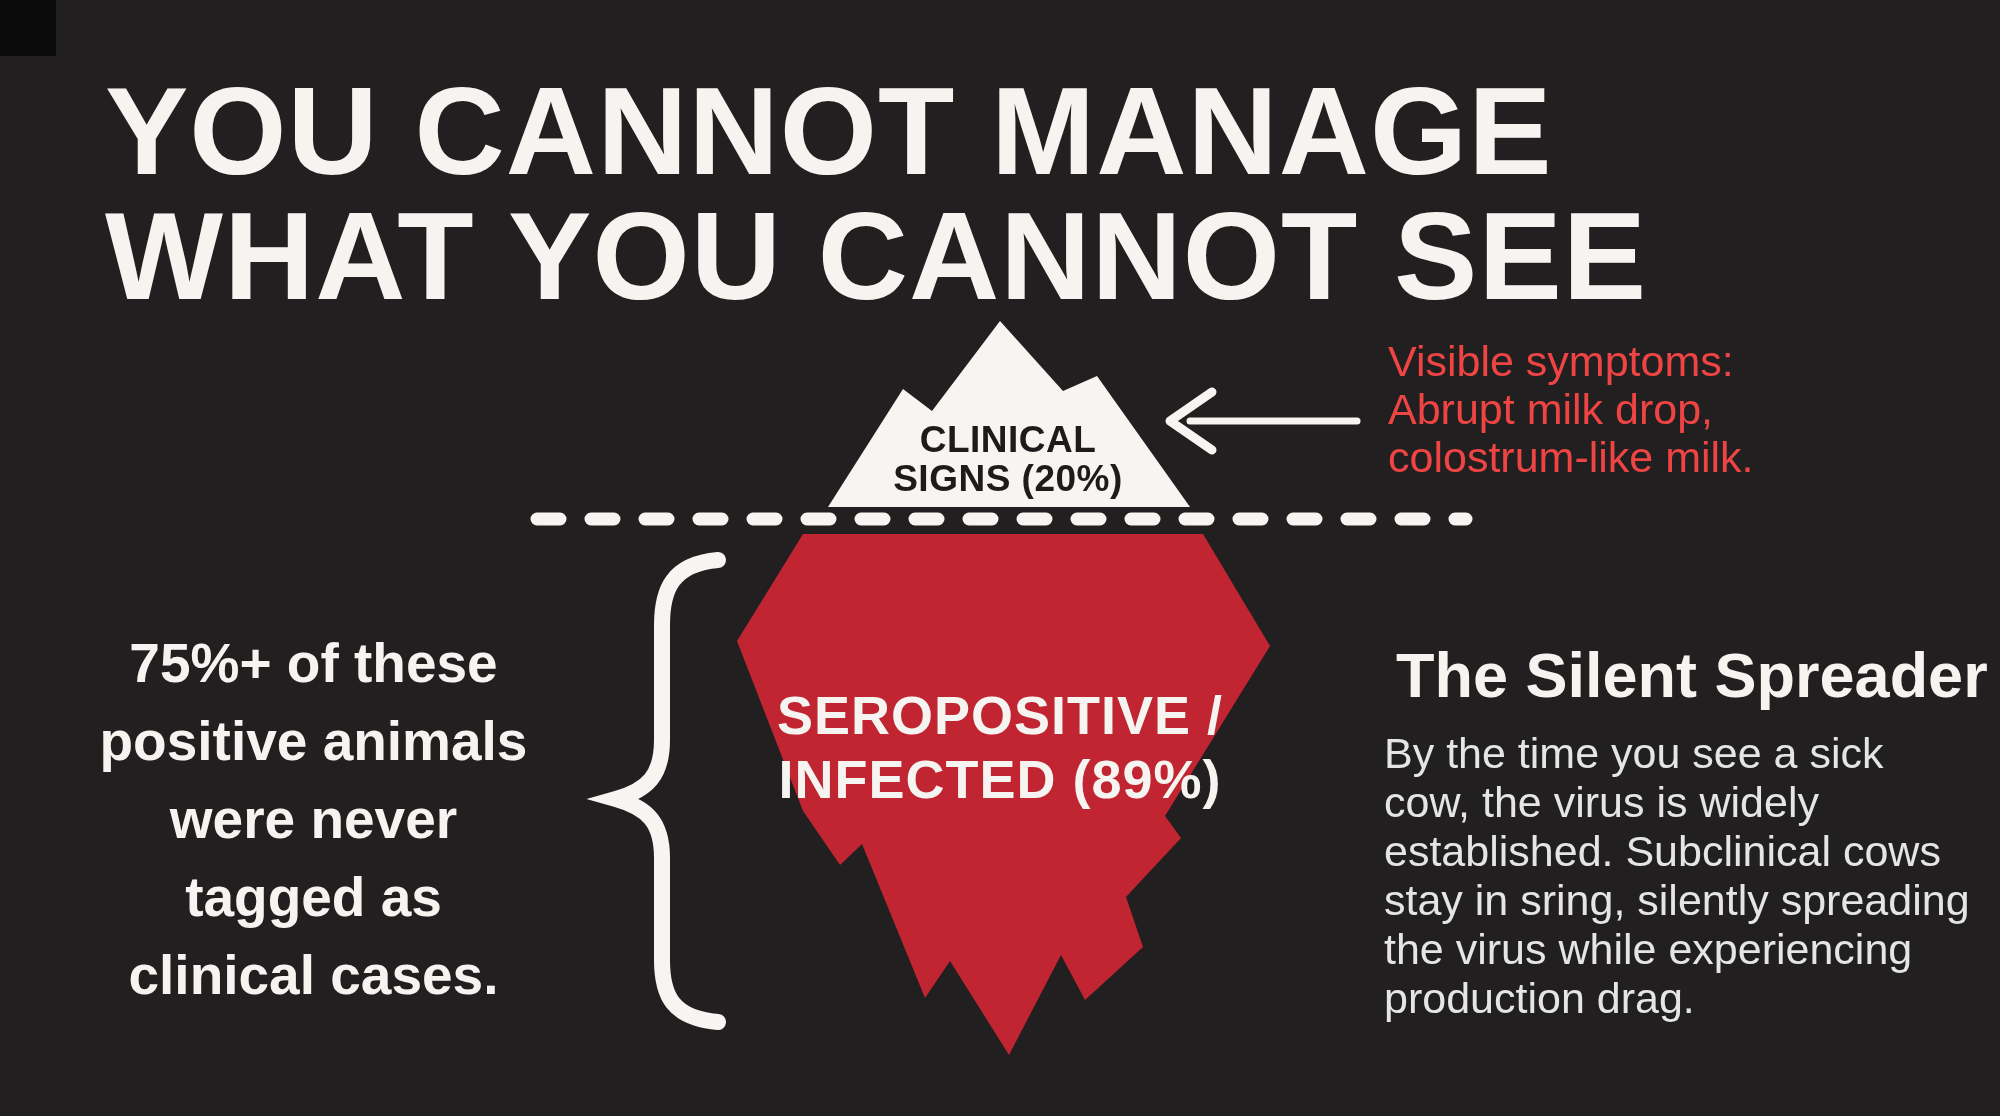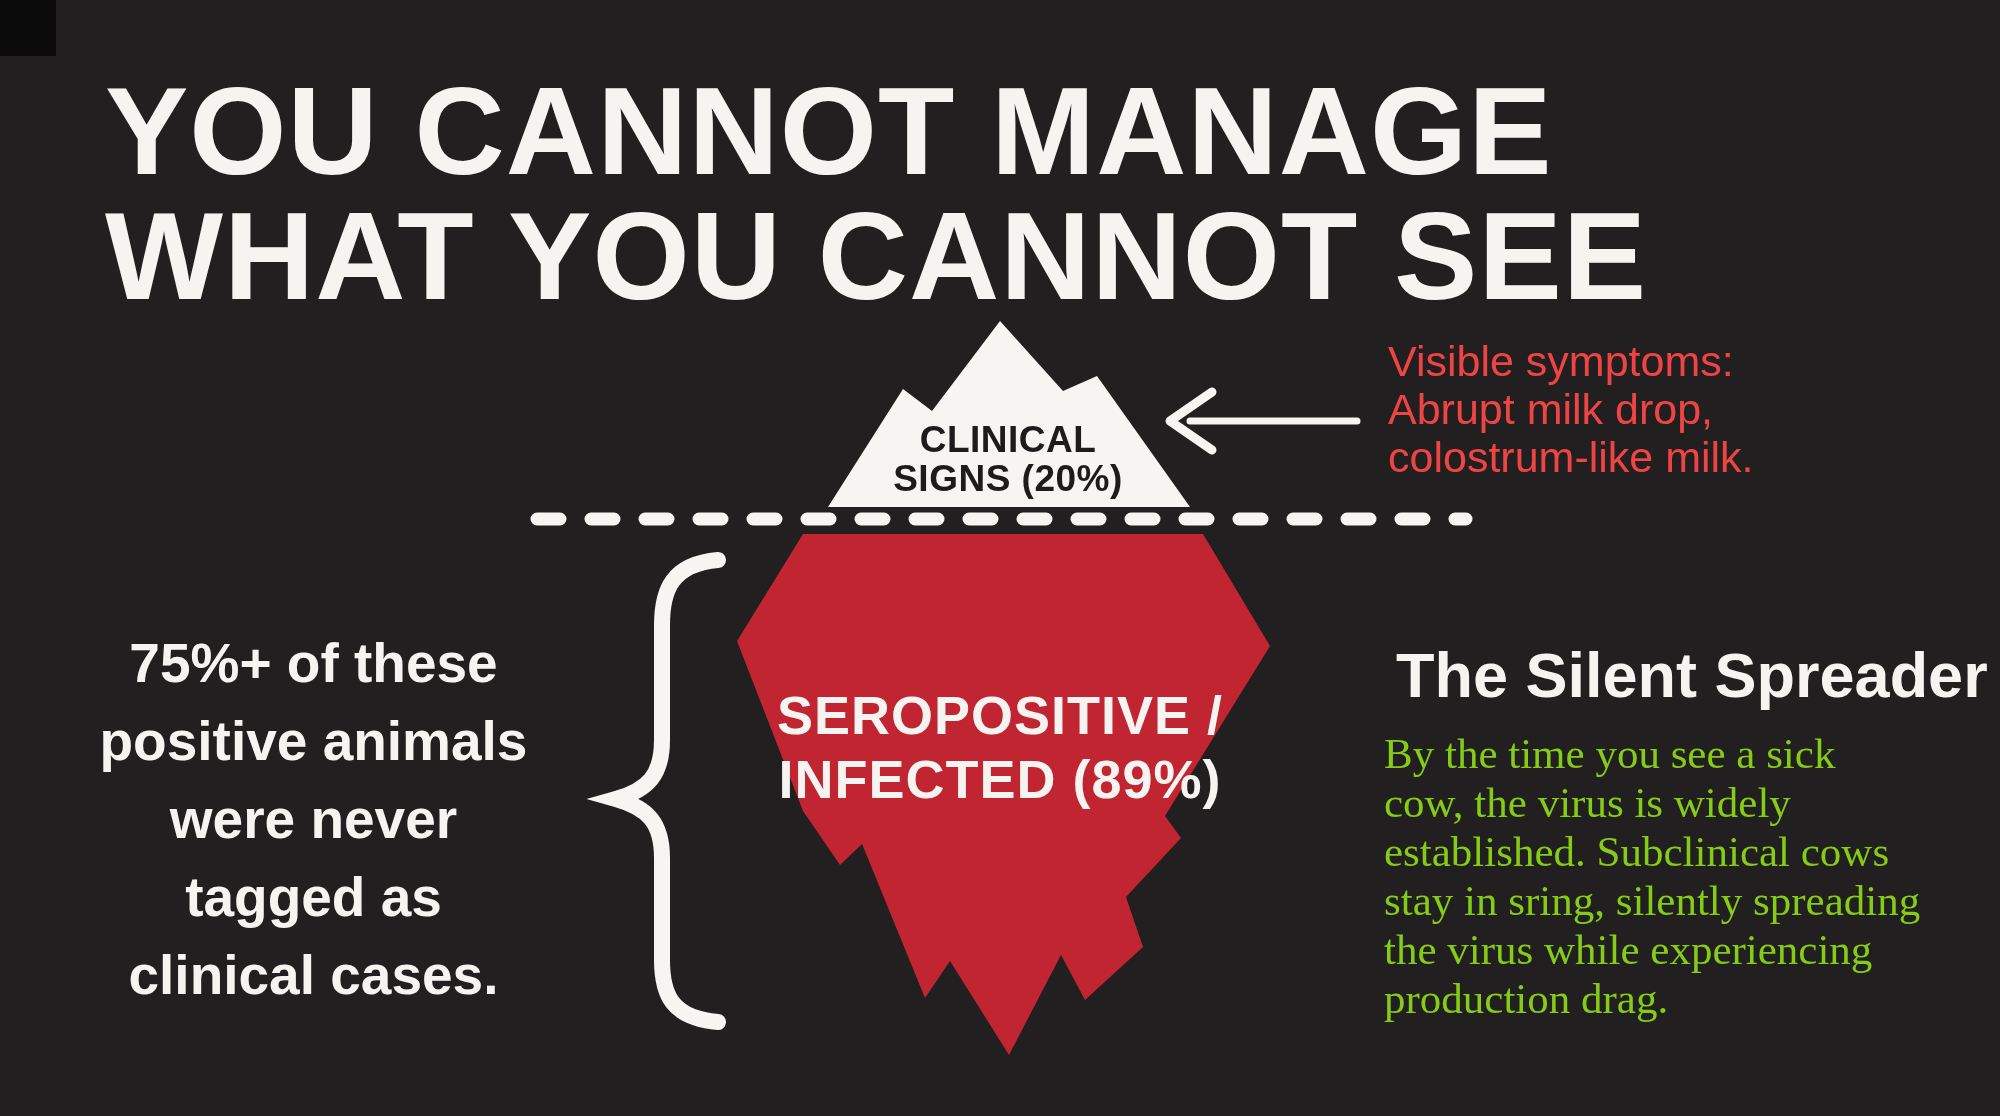--- a/index.html
+++ b/index.html
@@ -99,23 +99,22 @@
     line-height: 66px;
     font-weight: 700;
     color: var(--text-light, #f5f4f1);
   }
   .spreader-body {
     position: absolute;
     left: 1384px; top: 729px;
     font-size: 43px;
     line-height: 49px;
     font-weight: 400;
-    color: #84cc16;
+    color: #e5e5e5;
     white-space: pre-line;
-    font-family: Liberation Serif, serif;
   }
 </style>
 </head>
 <body>
 
 <div class="stage">
 
   <div class="corner"></div>
 
   <h1 class="title">YOU CANNOT MANAGE

